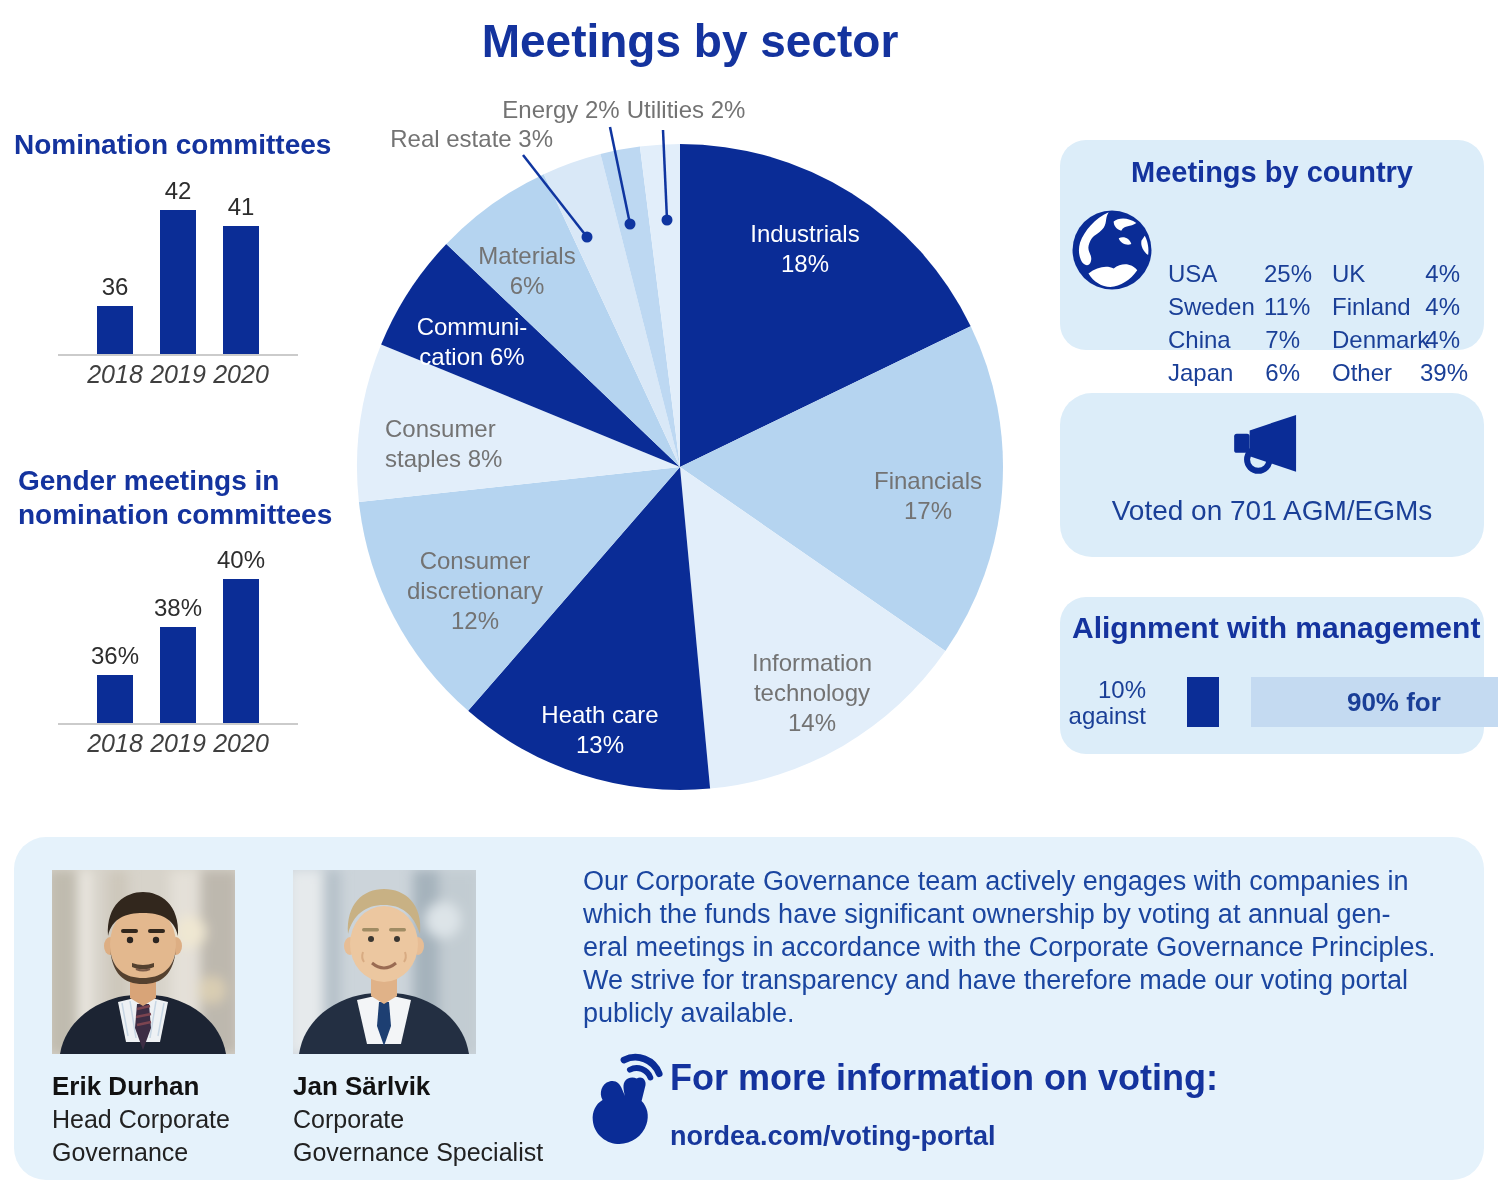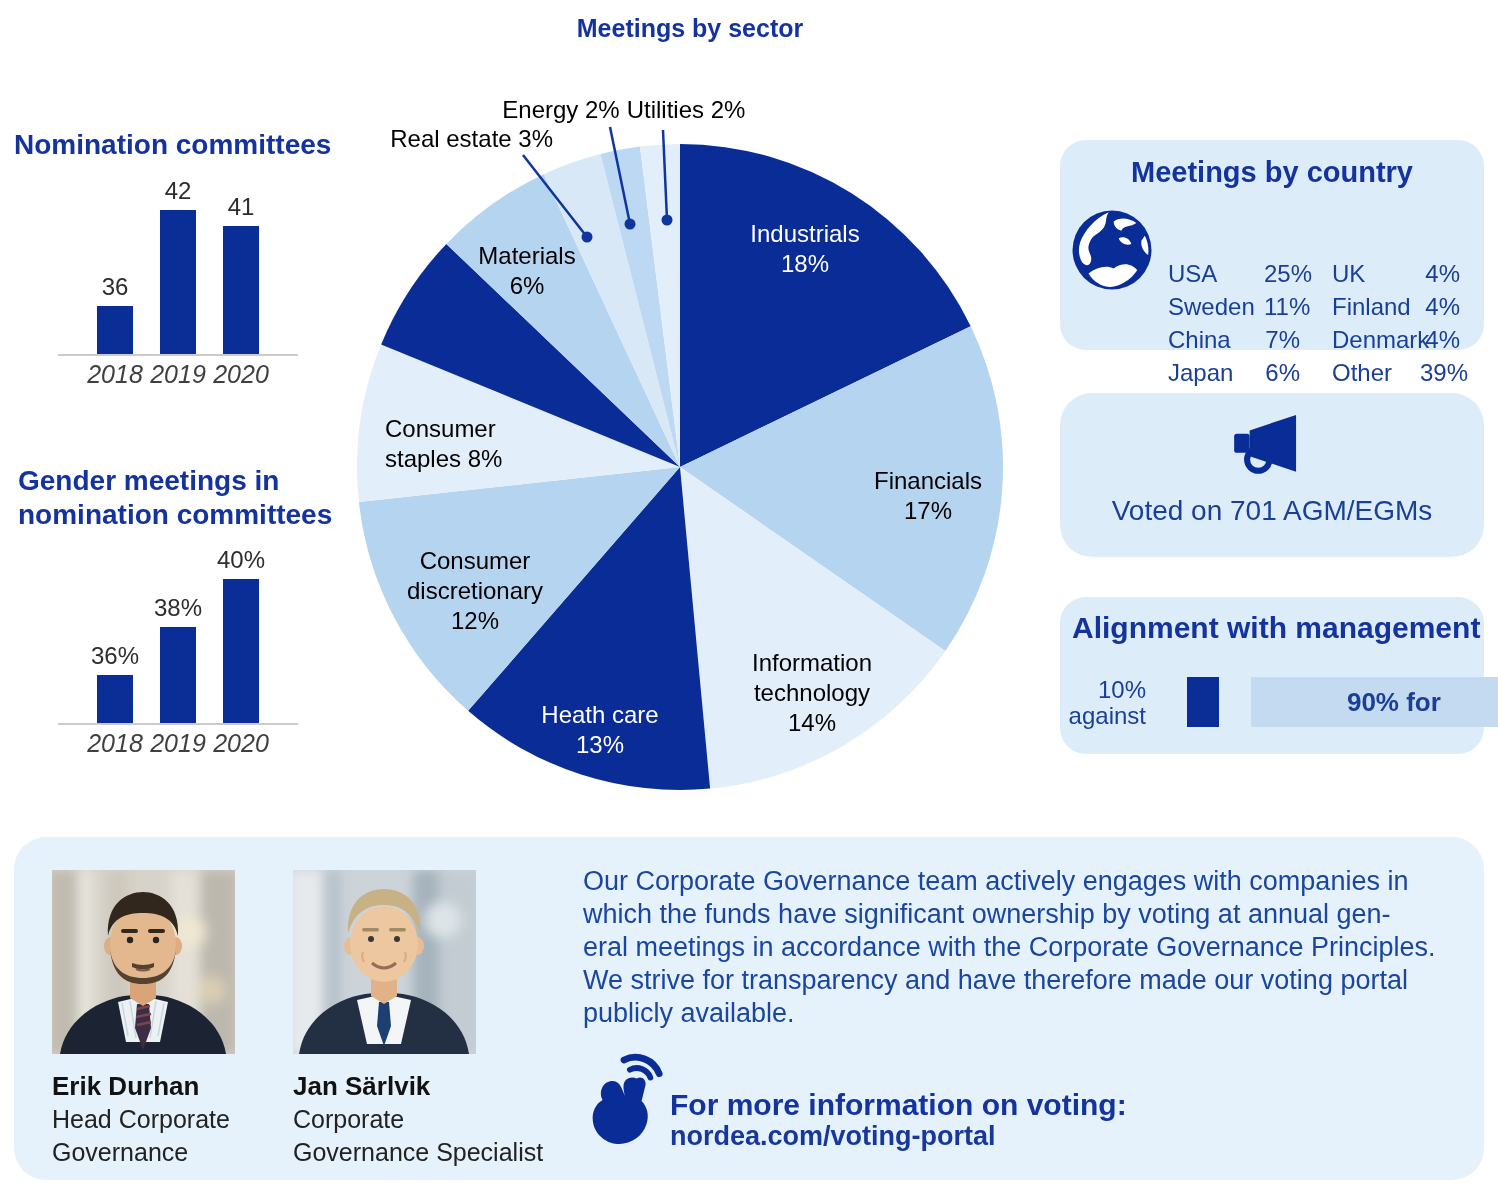--- a/index.html
+++ b/index.html
@@ -5,21 +5,21 @@
   html,body{margin:0;padding:0;background:#fff;}
   .canvas{
     position:relative;width:1498px;height:1194px;background:#ffffff;
     font-family:"Liberation Sans",sans-serif;overflow:hidden;
   }
   .pre{white-space:pre-line;}
 
   
   .main-title{
     position:absolute;left:350px;top:14px;width:680px;margin:0;
-    text-align:center;font-size:25px;font-weight:bold;color:#14339e;
+    text-align:center;font-size:46px;font-weight:bold;color:#14339e;
   }
   .sec-title{
     position:absolute;margin:0;font-size:28px;font-weight:bold;color:#14339e;line-height:34px;
   }
   #nom-title{left:14px;top:128px;width:320px;}
   #gender-title{left:18px;top:464px;width:330px;}
 
   
   .bars-row{
     position:absolute;display:flex;align-items:flex-end;justify-content:center;
@@ -33,21 +33,21 @@
   .years-row{position:absolute;display:flex;justify-content:center;font-style:italic;}
   #years-nomination{left:58px;top:360px;width:240px;}
   #years-gender{left:58px;top:729px;width:240px;}
   .year-col{width:63px;text-align:center;font-size:25px;color:#3f3f3f;}
 
   
   .pie-fig{position:absolute;left:350px;top:88px;width:680px;height:710px;}
   .pie-fig svg{position:absolute;left:0;top:0;}
   .plabel{
     position:absolute;font-size:24px;line-height:30px;text-align:center;
-    color:#000000;white-space:pre-line;
+    color:#737373;white-space:pre-line;
   }
   .plabel.white{color:#ffffff;}
   #lbl-industrials{left:355px;top:131px;width:200px;}
   #lbl-financials{left:478px;top:378px;width:200px;}
   #lbl-it{left:362px;top:560px;width:200px;}
   #lbl-heath{left:150px;top:612px;width:200px;}
   #lbl-discr{left:25px;top:458px;width:200px;}
   #lbl-staples{left:35px;top:326px;width:190px;text-align:left;}
   #lbl-comm{left:22px;top:224px;width:200px;}
   #lbl-materials{left:77px;top:153px;width:200px;}
@@ -91,21 +91,21 @@
   #portrait-2{left:279px;}
   .member-name{position:absolute;top:234px;font-size:26px;font-weight:bold;color:#121212;}
   .member-role{position:absolute;top:266px;font-size:25px;line-height:33px;color:#222222;white-space:pre-line;}
   #name-1,#role-1{left:38px;}
   #name-2,#role-2{left:279px;}
   #team-paragraph{
     position:absolute;left:569px;top:28px;width:860px;
     font-size:27px;line-height:33px;color:#1b46a0;white-space:pre-line;
   }
   #hand-icon{position:absolute;left:571px;top:212px;}
-  #info-title{position:absolute;left:656px;top:251px;font-size:30px;font-weight:bold;color:#14339e;}
+  #info-title{position:absolute;left:656px;top:220px;font-size:36px;font-weight:bold;color:#14339e;}
   #info-link{position:absolute;left:656px;top:284px;font-size:27px;font-weight:bold;color:#17379c;cursor:pointer;}
 </style>
 </head>
 <body>
 
 <div class="canvas">
 
   <h1 class="main-title">Meetings by sector</h1>
 
   <h2 class="sec-title" id="nom-title">Nomination committees</h2>
@@ -184,20 +184,22 @@
     <div class="plabel" id="lbl-it">Information
 technology
 14%</div>
     <div class="plabel white" id="lbl-heath">Heath care
 13%</div>
     <div class="plabel" id="lbl-discr">Consumer
 discretionary
 12%</div>
     <div class="plabel" id="lbl-staples">Consumer
 staples 8%</div>
+    <div class="plabel white" id="lbl-comm">Communi-
+cation 6%</div>
     <div class="plabel" id="lbl-materials">Materials
 6%</div>
     <div class="plabel" id="lbl-realestate">Real estate 3%</div>
     <div class="plabel" id="lbl-energy">Energy 2%</div>
     <div class="plabel" id="lbl-utilities">Utilities 2%</div>
   </div>
 
   <div class="panel" id="panel-country">
     <h2 class="panel-title" id="country-title">Meetings by country</h2>
     <svg id="globe" width="84" height="84" viewBox="0 0 100 100">

